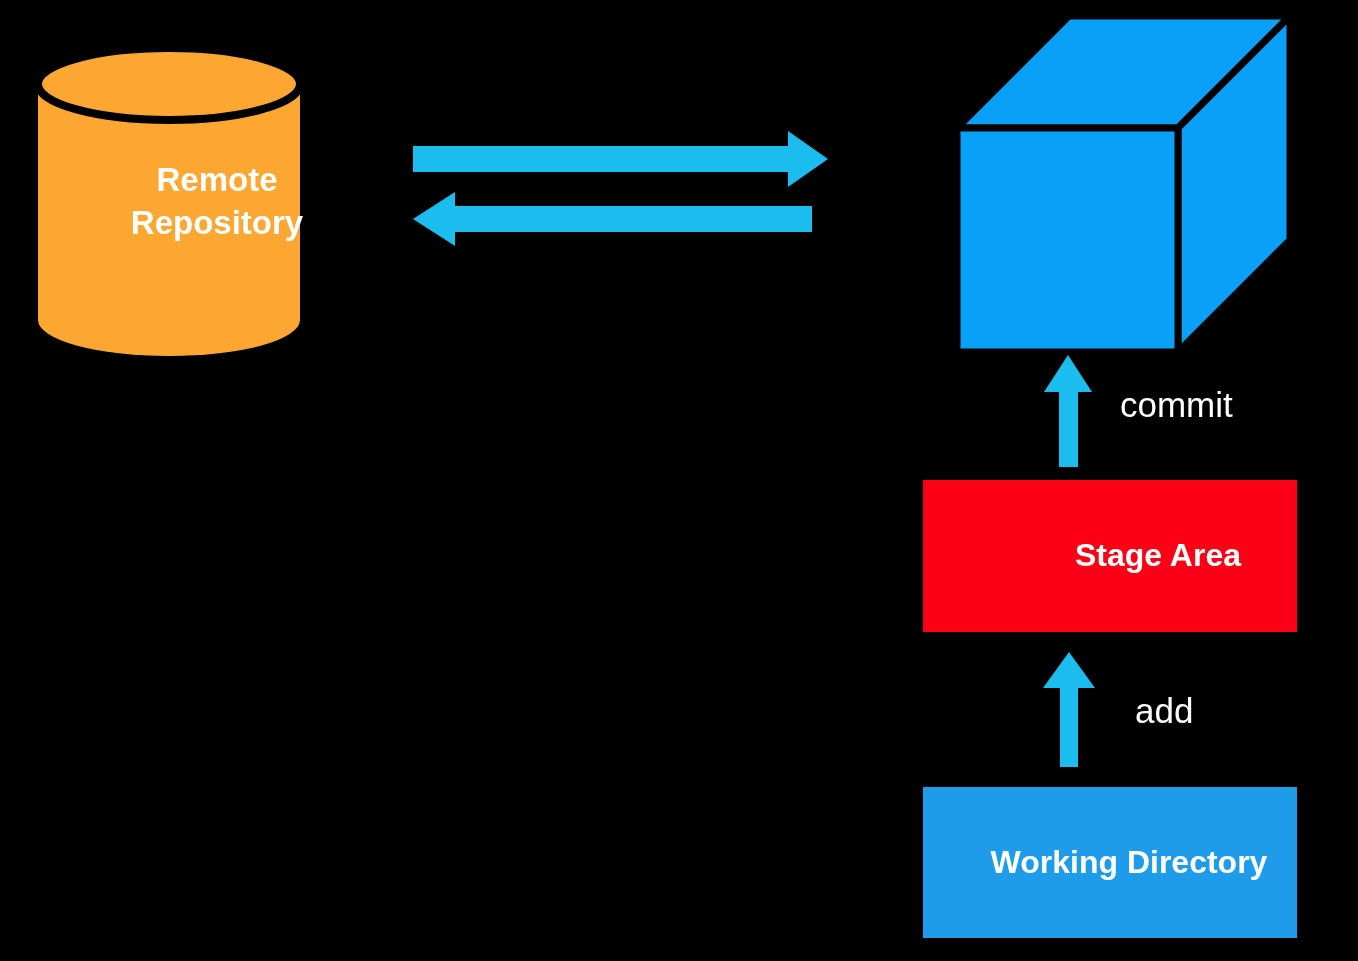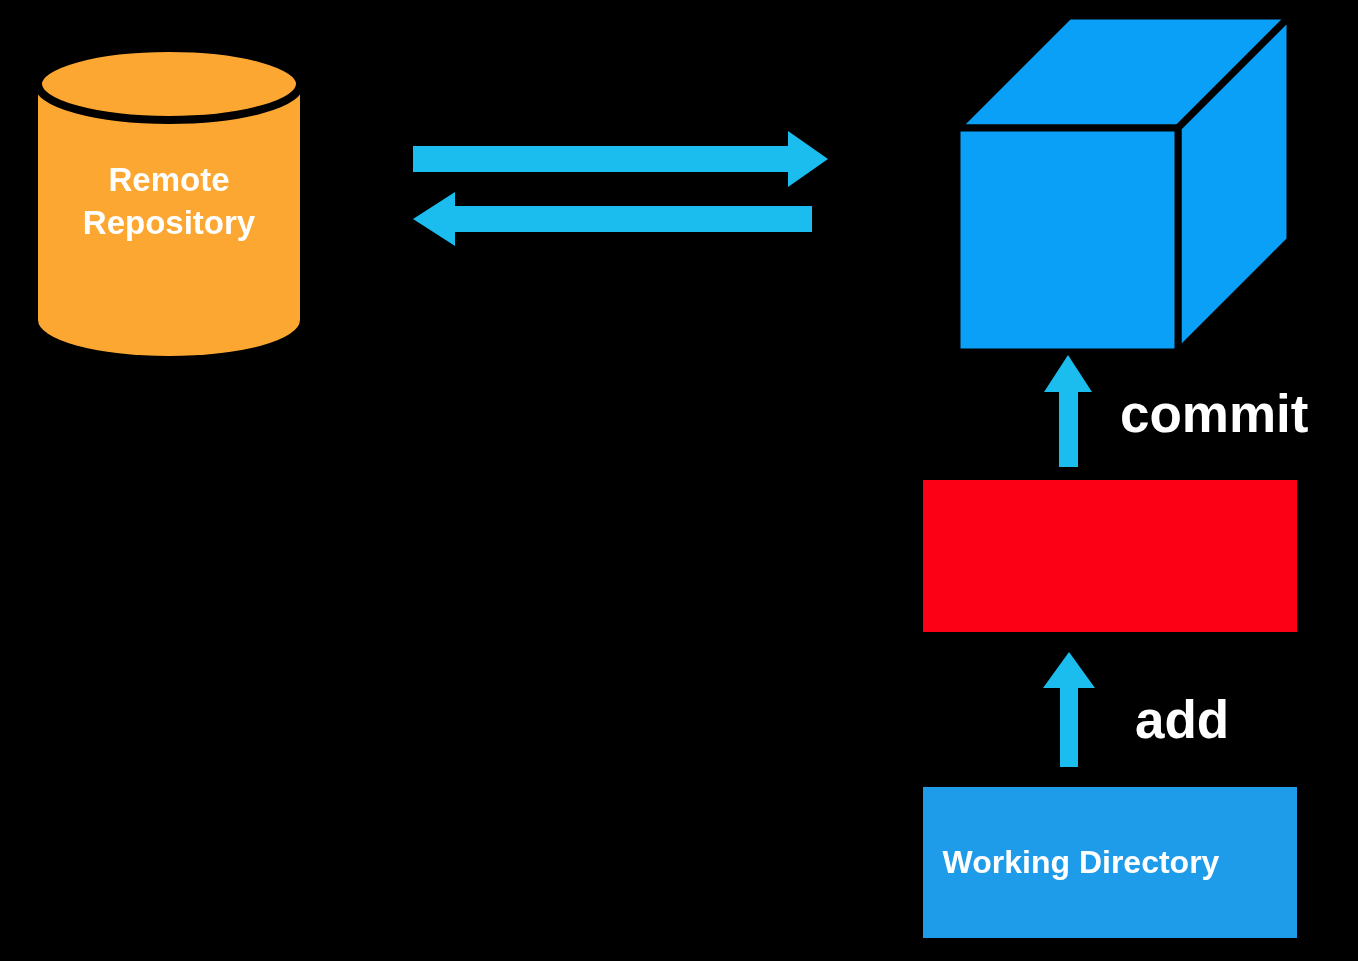--- a/index.html
+++ b/index.html
@@ -26,28 +26,29 @@
     font-family: "Liberation Sans", sans-serif;
   }
   .node-lbl {
     display: flex;
     align-items: center;
     justify-content: center;
     text-align: center;
     font-weight: 700;
     font-size: 33px;
     line-height: 1.3;
+    padding-left: 48px;
   }
   .lbl-remote  { left: 39px;  top: 112px; width: 260px; height: 180px; }
   .lbl-local   { left: 957px; top: 105px; width: 221px; height: 160px; }
   .lbl-stage   { left: 923px; top: 480px; width: 374px; height: 152px; font-size: 32px; }
   .lbl-working { left: 923px; top: 787px; width: 316px; height: 151px; font-size: 32px; }
   .edge-lbl {
-    font-weight: 700;
-    font-size: 53px;
+    font-weight: 400;
+    font-size: 35px;
     line-height: 1;
     white-space: nowrap;
   }
   .lbl-commit { left: 1120px; top: 387px; }
   .lbl-add    { left: 1135px; top: 682px; margin-top: 11px; }
 </style>
 </head>
 <body>
 
 <div class="stage">
@@ -74,20 +75,21 @@
     <rect x="923" y="480" width="374" height="152" fill="#fc0016"></rect>
 
     <polygon points="1069,652 1095,688 1078,688 1078,767 1060,767 1060,688 1043,688" fill="#1abded"></polygon>
 
     <rect x="923" y="787" width="374" height="151" fill="#1e9ce9"></rect>
   </svg>
 
   <div class="lbl node-lbl lbl-remote">Remote Repository</div>
 
 
+  <div class="lbl node-lbl lbl-stage">Stage Area</div>
 
   <div class="lbl node-lbl lbl-working">Working Directory</div>
 
   <div class="lbl edge-lbl lbl-commit">commit</div>
 
   <div class="lbl edge-lbl lbl-add">add</div>
 
 </div>
 
 </body></html>

